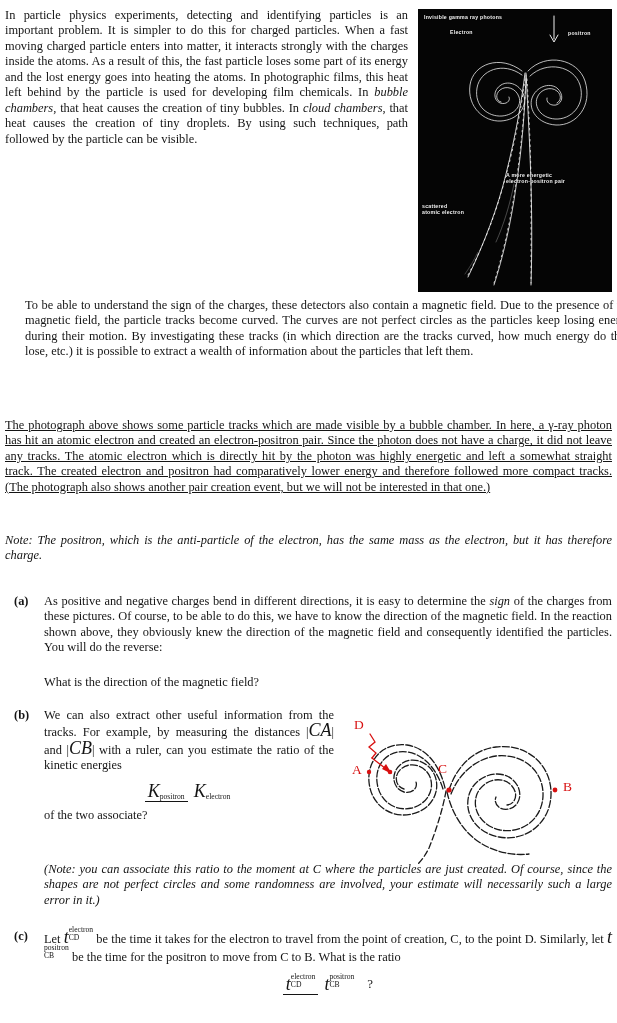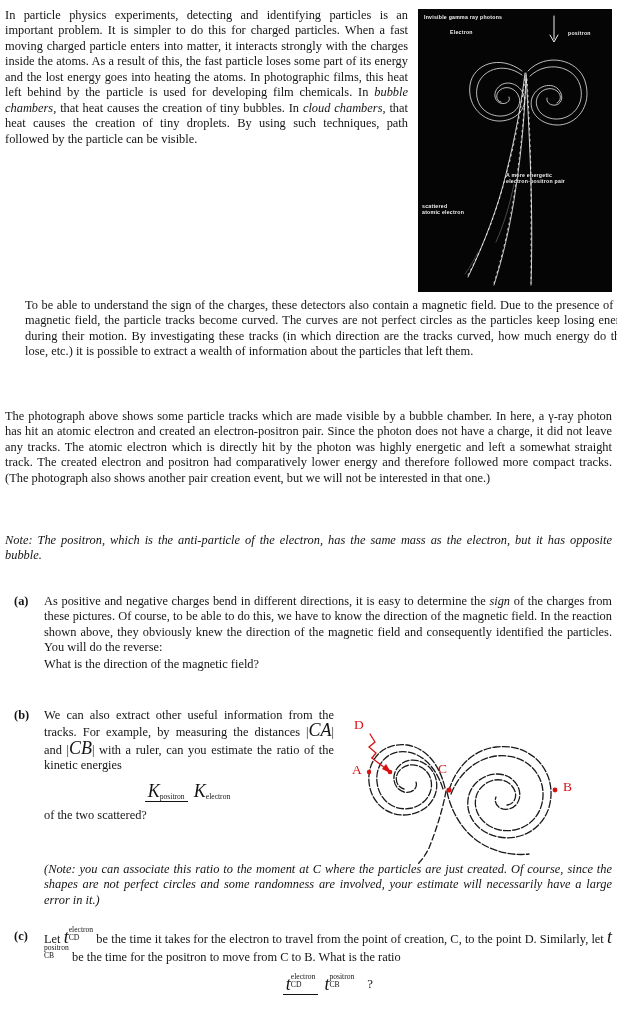--- a/index.html
+++ b/index.html
@@ -78,21 +78,21 @@
   #photo-label-energetic { left: 88px; top: 163px; }
   #photo-label-scattered { left: 4px;  top: 194px; }
 
   
   .body-para {
     position: absolute;
     left: 5px;
     width: 607px;
   }
   #para-magnetic { top: 298px; margin-left: 20px; }
-  #para-photograph { top: 409px; }
+  #para-photograph { top: 418px; text-decoration: underline; }
   #para-note { top: 533px; }
 
   
   .item {
     position: absolute;
   }
   .item-marker {
     position: absolute;
     left: 0;
     top: 0;
@@ -227,48 +227,48 @@
       </div>
     </div>
 
     <div id="intro-text"><span>In particle physics experiments, detecting and identifying particles is an important problem. It is simpler to do this for charged particles. When a fast moving charged particle enters into matter, it interacts strongly with the charges inside the atoms. As a result of this, the fast particle loses some part of its energy and the lost energy goes into heating the atoms. In photographic films, this heat left behind by the particle is used for developing film chemicals. In </span><span class="it">bubble chambers</span><span>, that heat causes the creation of tiny bubbles. In </span><span class="it">cloud chambers</span><span>, that heat causes the creation of tiny droplets. By using such techniques, path followed by the particle can be visible.</span></div>
   </div>
 
   <div class="body-para para" id="para-magnetic">To be able to understand the sign of the charges, these detectors also contain a magnetic field. Due to the presence of the magnetic field, the particle tracks become curved. The curves are not perfect circles as the particles keep losing energy during their motion. By investigating these tracks (in which direction are the tracks curved, how much energy do they lose, etc.) it is possible to extract a wealth of information about the particles that left them.</div>
 
   <div class="body-para para" id="para-photograph">The photograph above shows some particle tracks which are made visible by a bubble chamber. In here, a γ-ray photon has hit an atomic electron and created an electron-positron pair. Since the photon does not have a charge, it did not leave any tracks. The atomic electron which is directly hit by the photon was highly energetic and left a somewhat straight track. The created electron and positron had comparatively lower energy and therefore followed more compact tracks. (The photograph also shows another pair creation event, but we will not be interested in that one.)</div>
 
-  <div class="body-para para it" id="para-note">Note: The positron, which is the anti-particle of the electron, has the same mass as the electron, but it has opposite bubble.</div>
+  <div class="body-para para it" id="para-note">Note: The positron, which is the anti-particle of the electron, has the same mass as the electron, but it has therefore charge.</div>
 
   <div class="item" id="item-a">
     <div class="item-marker">(a)</div>
     <div class="item-body">
       <span>As positive and negative charges bend in different directions, it is easy to determine the </span><span class="it">sign</span><span> of the charges from these pictures. Of course, to be able to do this, we have to know the direction of the magnetic field. In the reaction shown above, they obviously knew the direction of the magnetic field and consequently identified the particles. You will do the reverse:</span>
-      <div class="plain" style="margin-top:1px">What is the direction of the magnetic field?</div>
+      <div class="plain" style="margin-top:19px">What is the direction of the magnetic field?</div>
     </div>
   </div>
 
   <div class="item" id="item-b">
     <div class="item-marker">(b)</div>
     <div class="item-body">
       <span>We can also extract other useful information from the tracks. For example, by measuring the distances |</span><span class="mathvar">CA</span><span>| and |</span><span class="mathvar">CB</span><span>| with a ruler, can you estimate the ratio of the kinetic energies</span>
 
       <div class="mathline">
         <span class="frac">
           <span class="num"><span class="mathvar">K</span><span class="subsc">positron</span></span>
           <span class="den"><span class="mathvar">K</span><span class="subsc">electron</span></span>
         </span>
       </div>
 
-      <div class="plain">of the two scattered?</div>
+      <div class="plain">of the two associate?</div>
     </div>
   </div>
 
   <div class="item" style="left:14px; top:862px; width:598px;">
-    <div class="item-body it">(Note: you can associate this ratio to the moment at C where the particles are just created. Of course, since the shapes are not perfect circles and some randomness are involved, your estimate will necessarily have a large error in it.)</div>
+    <div class="item-body it">(Note: you can associate this ratio to the moment at C where the particles are just created. Of course, since the shapes are not perfect circles and some randomness are involved, your estimate will necessarily such a large error in it.)</div>
   </div>
 
   <div id="spiral-figure">
     <svg width="273" height="158" viewBox="0 0 273 158">
       <g fill="none" stroke="#1a1a1a" stroke-width="1.3" stroke-linecap="round" stroke-dasharray="7 2.2">
 
         <path d="M106 82 C 101 60, 88 42, 68 39 C 44 36, 28 54, 30 76
                  C 32 99, 52 113, 73 108 C 92 104, 102 86, 96 70
                  C 90 55, 72 49, 61 59 C 51 68, 54 83, 65 86
                  C 73 88, 79 82, 77 76"></path>

